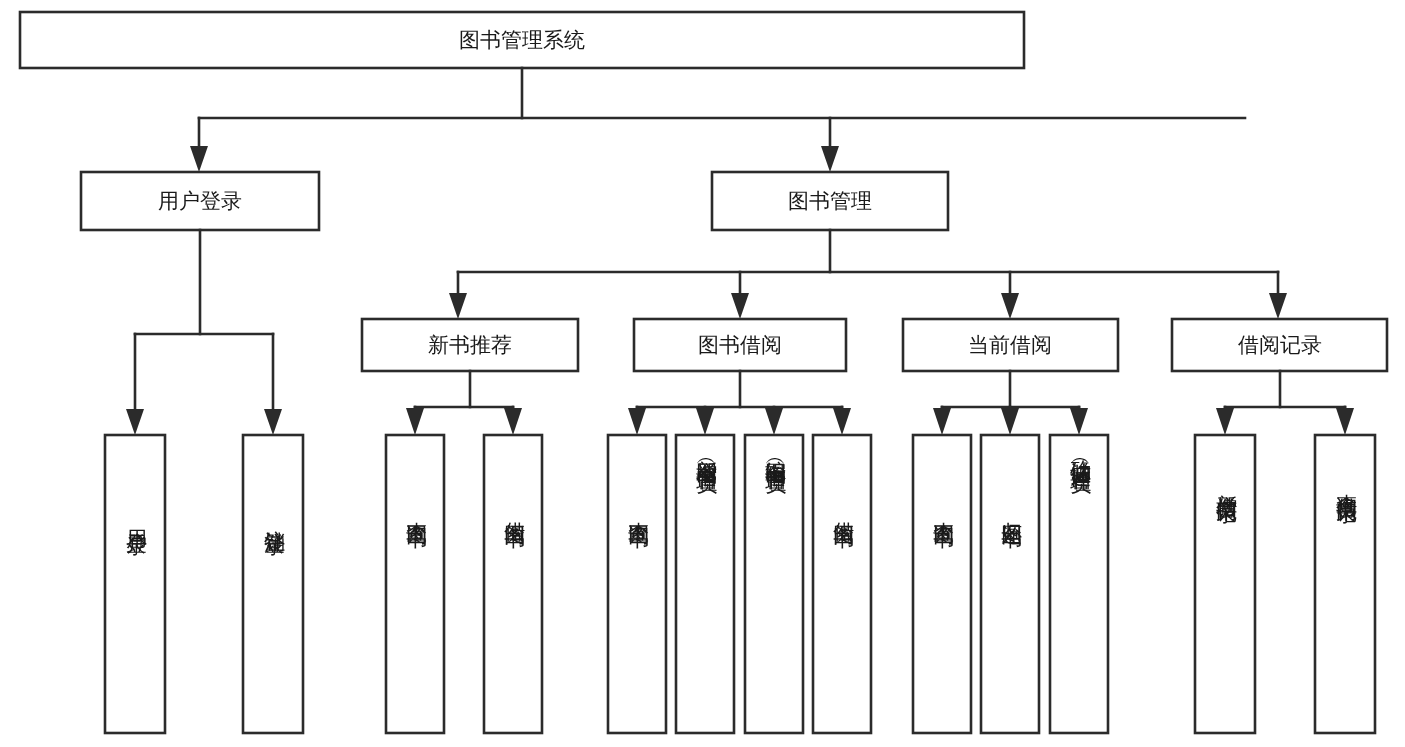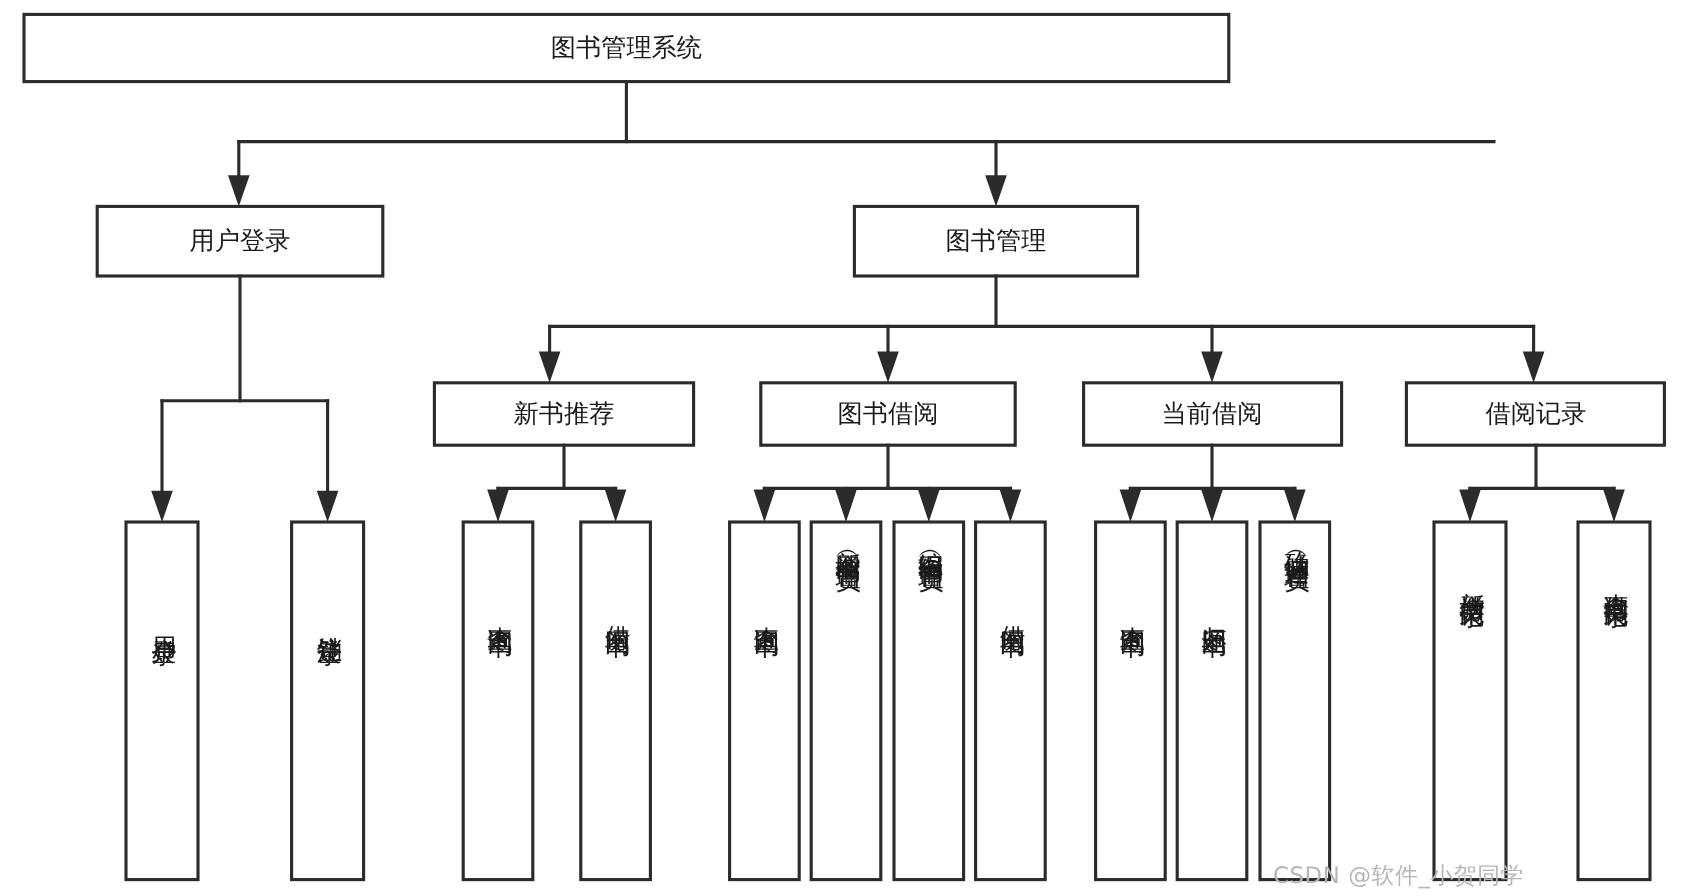--- a/index.html
+++ b/index.html
@@ -222,15 +222,14 @@
   <div class="leaf-label" style="left:763px; top:443px; height:285px;">编辑图书（管理员）</div>
   <div class="leaf-label" style="left:831px; top:505px; height:168px;">借阅图书</div>
 
   <div class="leaf-label" style="left:931px; top:505px; height:168px;">查询图书</div>
   <div class="leaf-label" style="left:999px; top:505px; height:168px;">归还图书</div>
   <div class="leaf-label" style="left:1068px; top:443px; height:285px;">确认归还（管理员）</div>
 
   <div class="leaf-label" style="left:1214px; top:477px; height:225px;">新增借阅记录</div>
   <div class="leaf-label" style="left:1334px; top:477px; height:225px;">查询借阅记录</div>
 
-  <div class="watermark">CSDN @软件_小贺同学</div>
 
 </div>
 
 </body></html>

